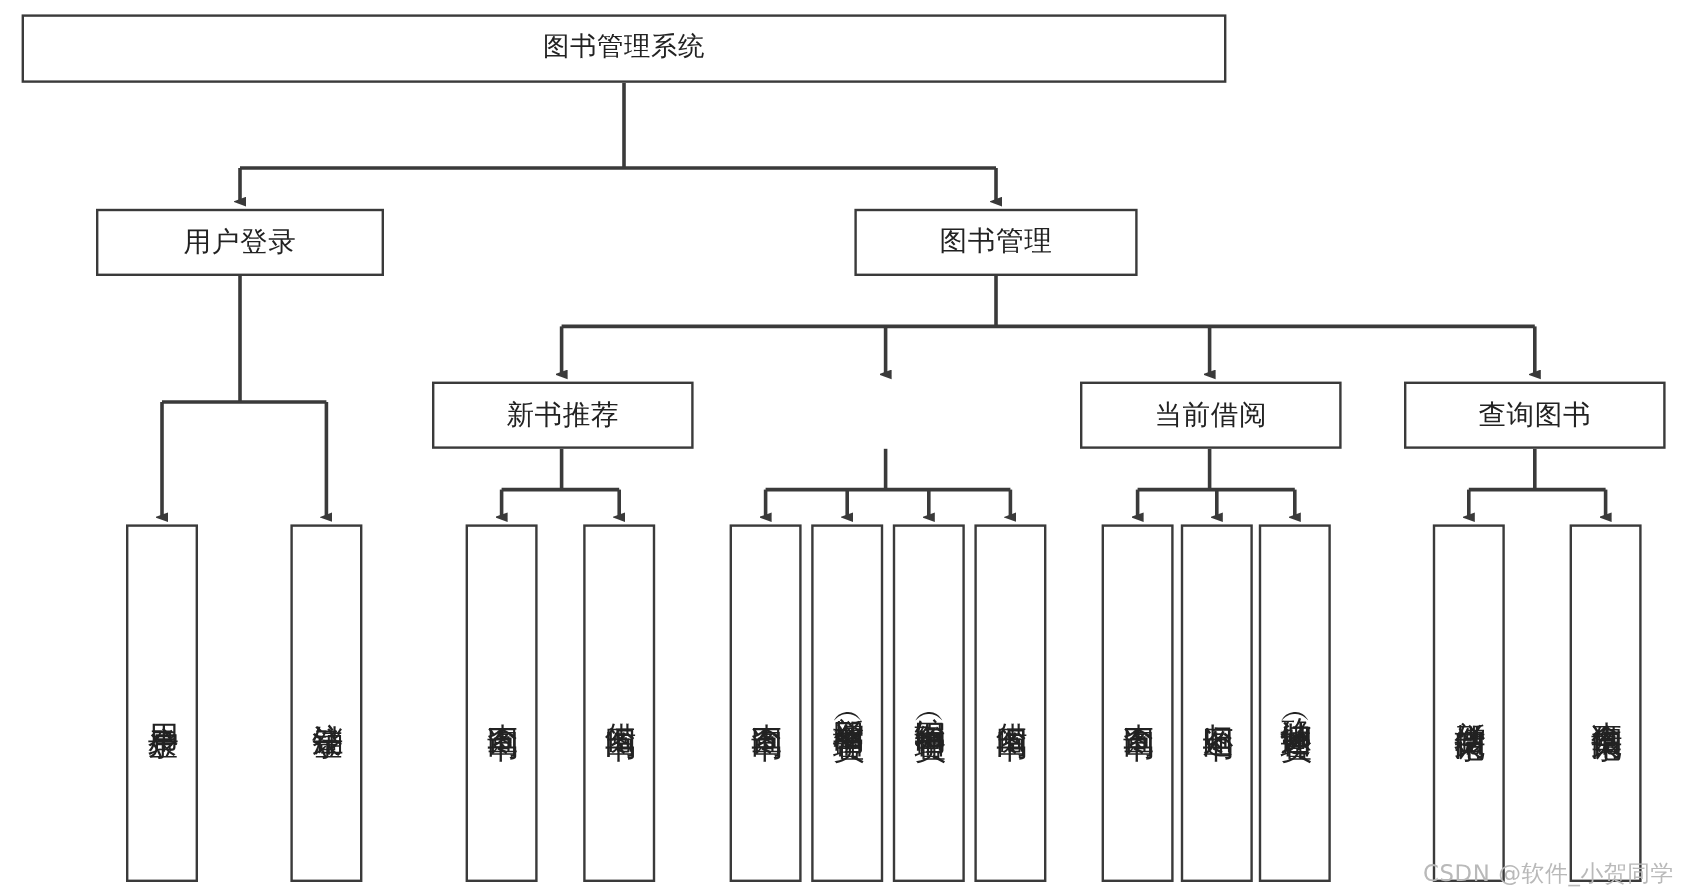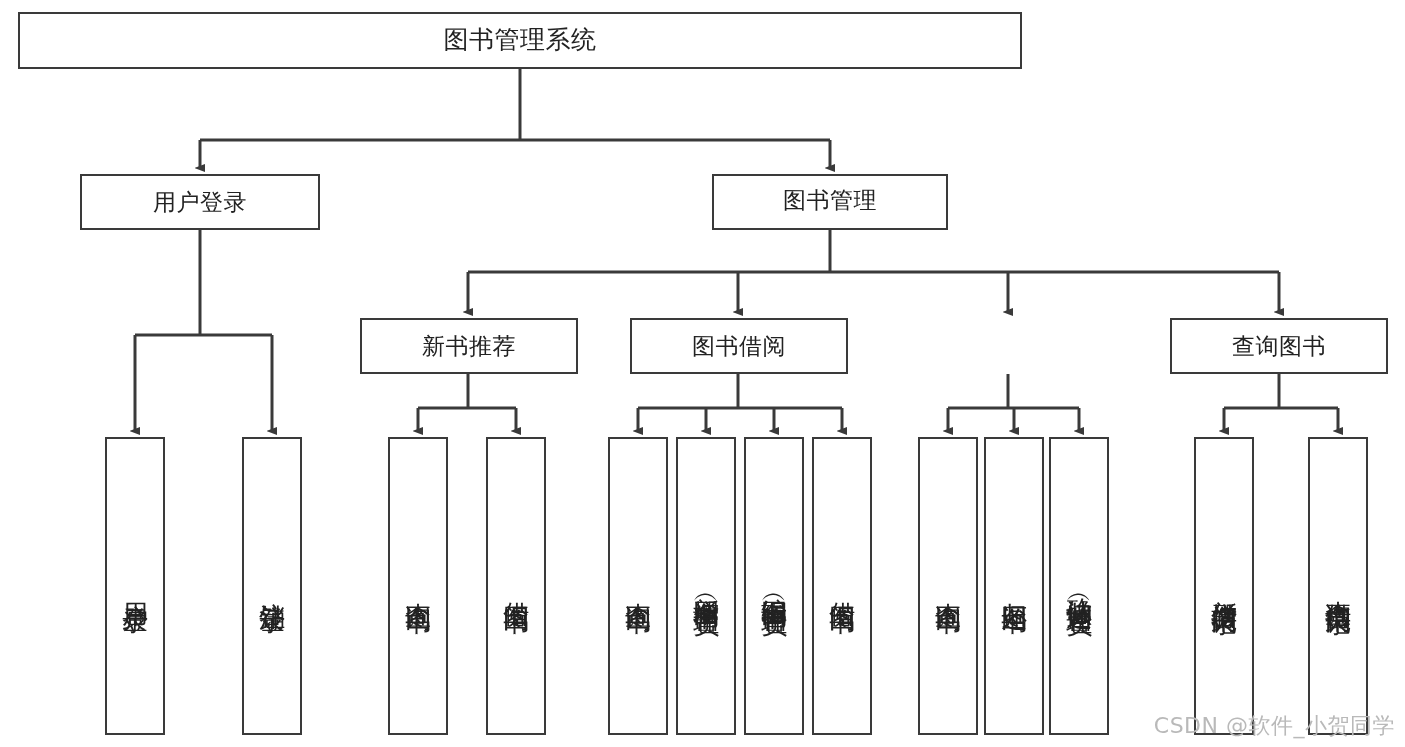--- a/index.html
+++ b/index.html
@@ -37,21 +37,21 @@
   }
   .node .label {
     display: block;
     text-align: center;
     line-height: 1.22;
     letter-spacing: 0.5px;
     color: #222222;
   }
   
   .node.root { left: 18px; top: 12px; width: 1004px; height: 57px; }
-  .node.root .label { font-size: 25px; }
+  .node.root .label { font-size: 22px; }
 
   
   .node.lv2 { height: 56px; }
   .node.lv2 .label { font-size: 23px; }
   .node.n-user-login   { left: 80px;  top: 174px; width: 240px; }
   .node.n-book-manage  { left: 712px; top: 174px; width: 236px; font-family: Liberation Mono, monospace; }
 
   
   .node.lv3 { top: 318px; height: 56px; width: 218px; }
   .node.lv3 .label { font-size: 23px; }
@@ -72,21 +72,21 @@
     font-size: 26px;
     line-height: 1.28;
     letter-spacing: 2px;
     white-space: nowrap;
   }
 
   .watermark {
     position: absolute;
     right: 10px;
     bottom: 6px;
-    font-size: 22px;
+    font-size: 19px;
     color: #b9b9b9;
     letter-spacing: 0.5px;
     white-space: nowrap;
   }
 </style>
 </head>
 <body>
 
 <div id="canvas">
 
@@ -149,22 +149,22 @@
   <div class="node lv2 n-user-login">
     <span class="label">用户登录</span>
   </div>
   <div class="node lv2 n-book-manage">
     <span class="label">图书管理</span>
   </div>
 
   <div class="node lv3 n-new-book">
     <span class="label">新书推荐</span>
   </div>
-  <div class="node lv3 n-borrow">
-    <span class="label">图书借阅</span>
+  <div class="node lv3 n-current">
+    <span class="label">当前借阅</span>
   </div>
   <div class="node lv3 n-record">
     <span class="label">查询图书</span>
   </div>
 
   <div class="node leaf" style="left:105px; width:60px;">
     <span class="label">用户登录</span>
   </div>
   <div class="node leaf" style="left:242px; width:60px;">
     <span class="label">注销登录</span>

